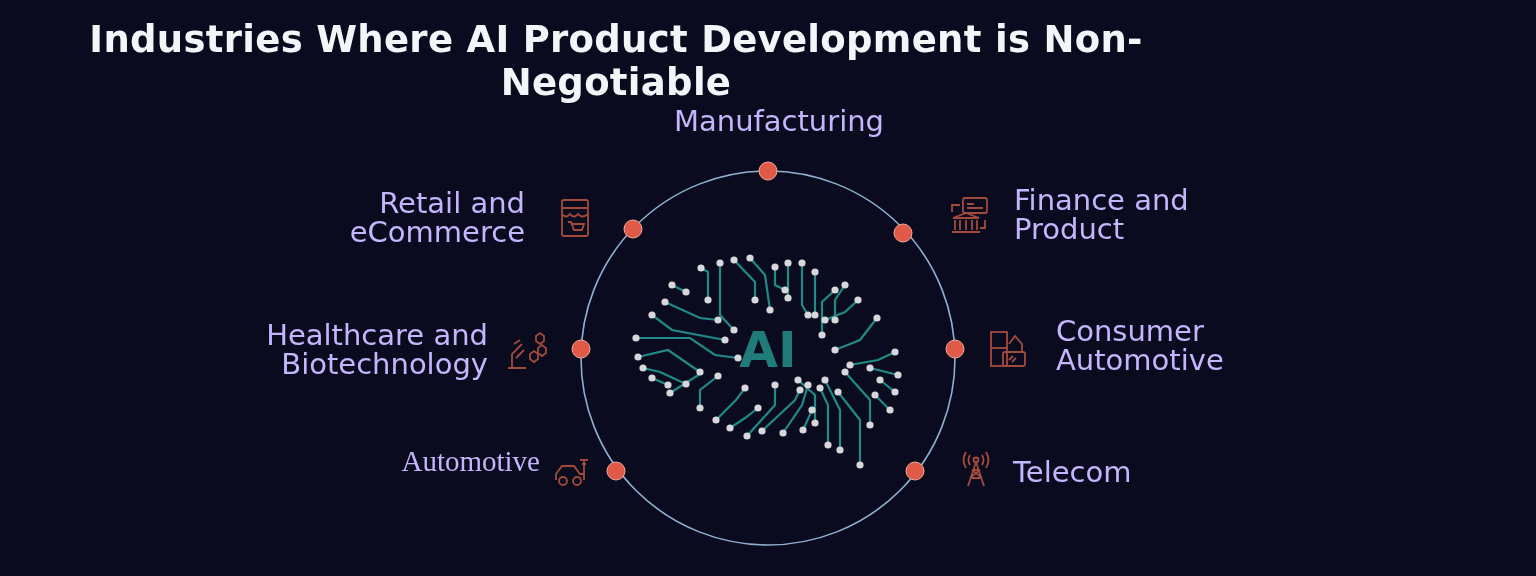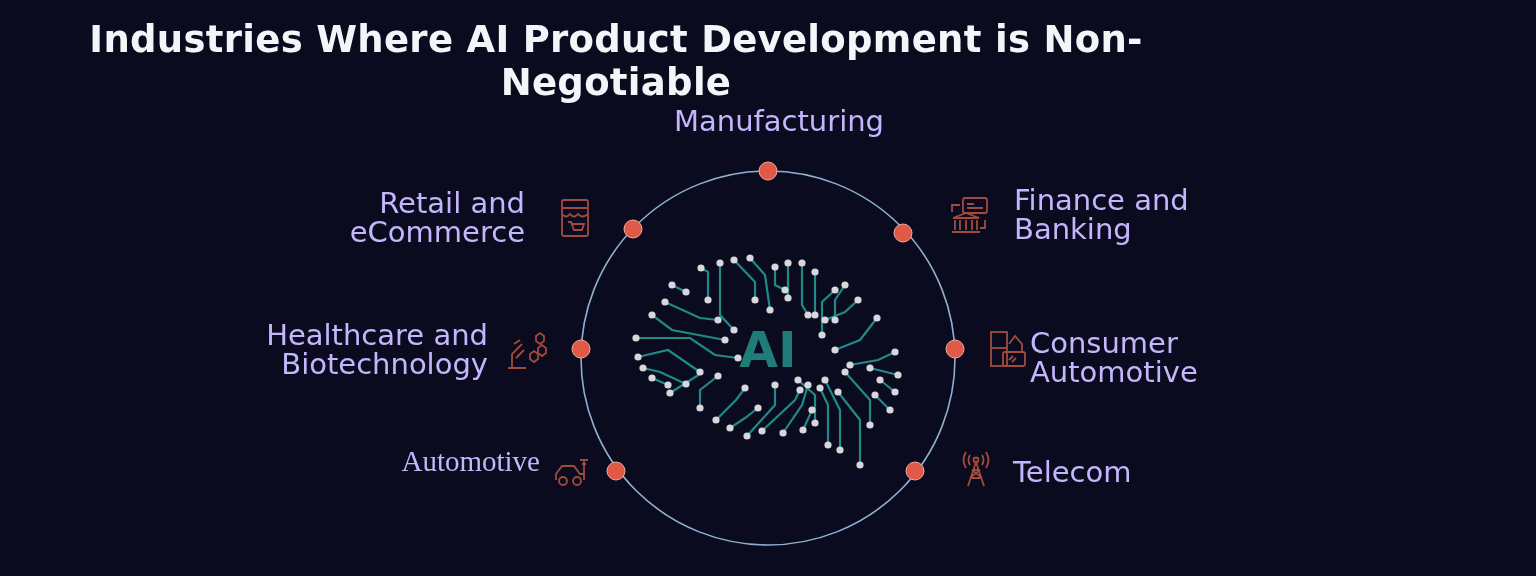--- a/index.html
+++ b/index.html
@@ -187,23 +187,23 @@
       <path d="M536 336 L540 333 L544 336 V341 L540 344 L536 341 Z"></path>
     </g>
   </g>
 </svg>
 
 <div class="label" style="left:674px;top:107px;">
   <span>Manufacturing</span>
 </div>
 <div class="label" style="left:1014px;top:186px;">
   <div>Finance and</div>
-  <div>Banking</div>
-</div>
-<div class="label" style="left:1030px;top:317px;margin-top:12px;">
+  <div>Product</div>
+</div>
+<div class="label" style="left:1056px;top:317px;">
   <div>Consumer</div>
   <div>Automotive</div>
 </div>
 <div class="label" style="left:1013px;top:458px;">
   <span>Telecom</span>
 </div>
 <div class="label right" style="right:996px;top:447px;font-family:Liberation Serif, serif;">
   <span>Automotive</span>
 </div>
 <div class="label right" style="right:1048px;top:321px;">

